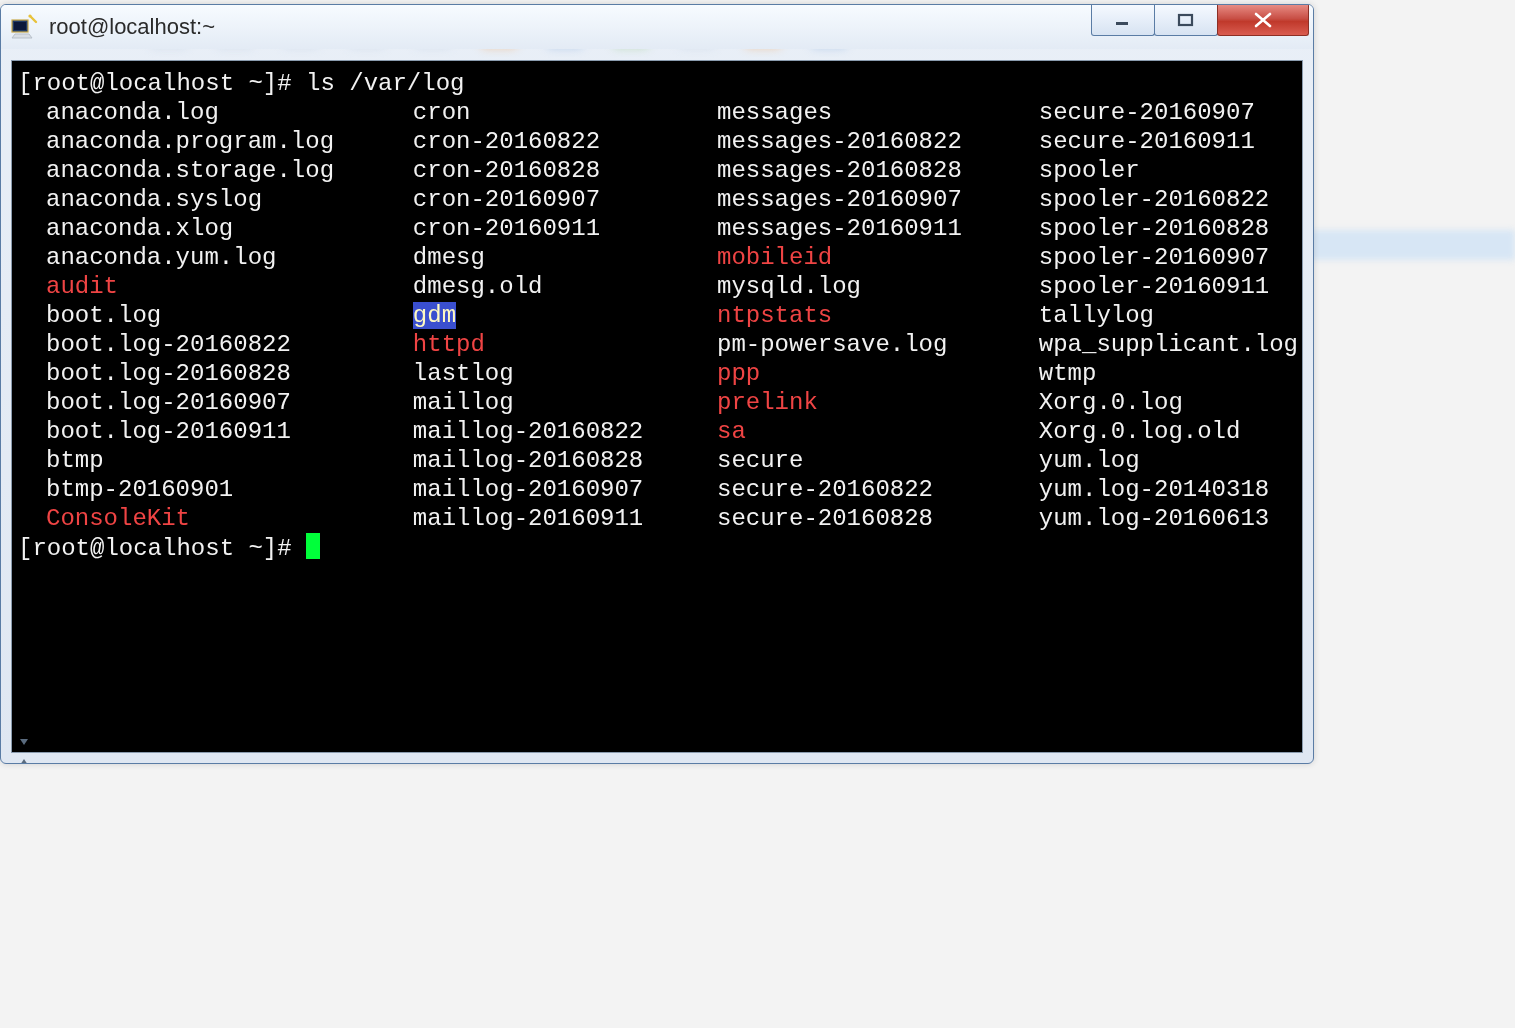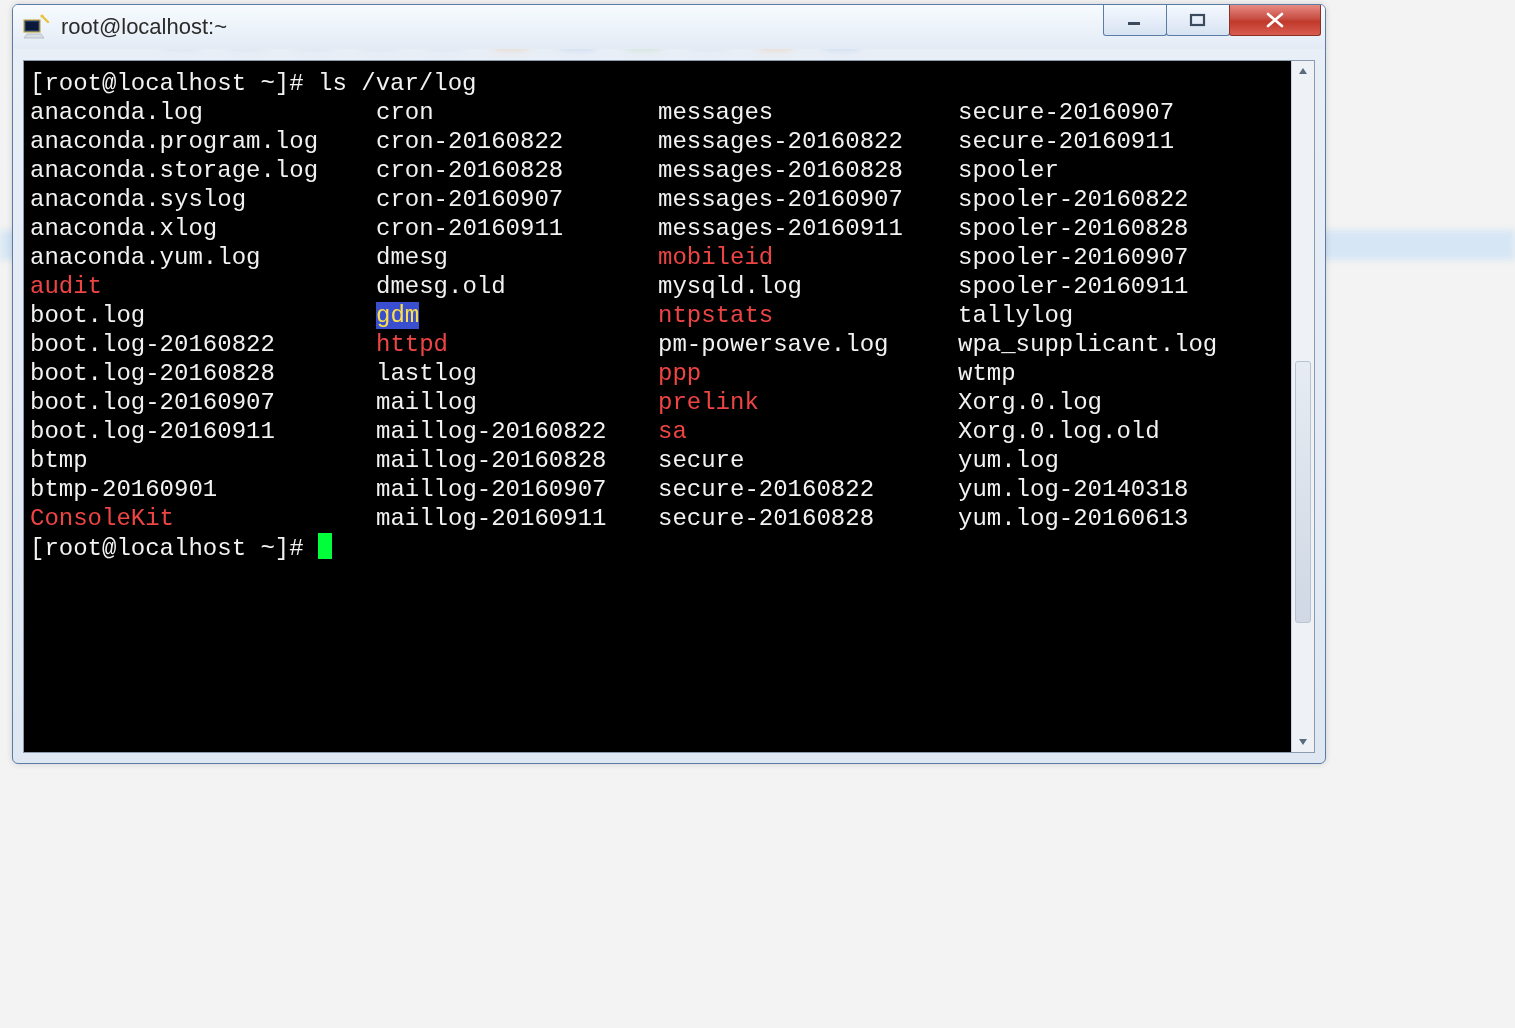--- a/index.html
+++ b/index.html
@@ -8,21 +8,21 @@
     background: #ffffff;
     font-family: sans-serif;
     width: 1515px;
     height: 1028px;
     overflow: hidden;
   }
 
   
   .window {
     position: absolute;
-    left: 12px;
+    left: 0;
     top: 4px;
     width: 1312px;
     height: 758px;
     border: 1px solid #5a7ca5;
     border-radius: 6px;
     background: linear-gradient(#e9eff7, #dfe7f2);
     box-shadow: 0 0 6px rgba(0,0,0,0.15);
     overflow: hidden;
   }
 
@@ -104,20 +104,21 @@
   
   .client {
     position: absolute;
     left: 10px;
     right: 10px;
     top: 55px;
     bottom: 10px;
     display: flex;
     border: 1px solid #8a9bae;
     background: #fff;
+    flex-direction: column;
   }
 
   .terminal {
     flex: 1 1 auto;
     background: #000000;
     color: #f2f2f2;
     font-family: "Consolas","Liberation Mono","Courier New", monospace;
     font-size: 24px;
     line-height: 29px;
     padding: 8px 4px 8px 6px;
@@ -150,35 +151,36 @@
     right: 3px;
     top: 300px;
     height: 260px;
     background: linear-gradient(#e7ecf3, #cfd8e4);
     border: 1px solid #b9c4d3;
     border-radius: 3px;
   }
 
   
   .t-dir { color: #ef4444; }
-  .sel { background: #3a4fcf; color: #fde047; } 
+  .sel { background: #3a4fcf; color: #fef9c3; } 
   .cursor {
     display: inline-block;
     width: 14px;
     height: 26px;
     background: #00ff3a;
     vertical-align: -4px;
   }
 
   
   .ls-output {
     display: flex;
   }
   .col {
     display: block;
+    margin-left: 28px;
   }
   .col1 { width: 346px; }
   .col2 { width: 282px; }
   .col3 { width: 300px; }
   .col4 { width: auto; }
 
   .file-line { height: 29px; }
 
   .bg-app {
     position: absolute;

